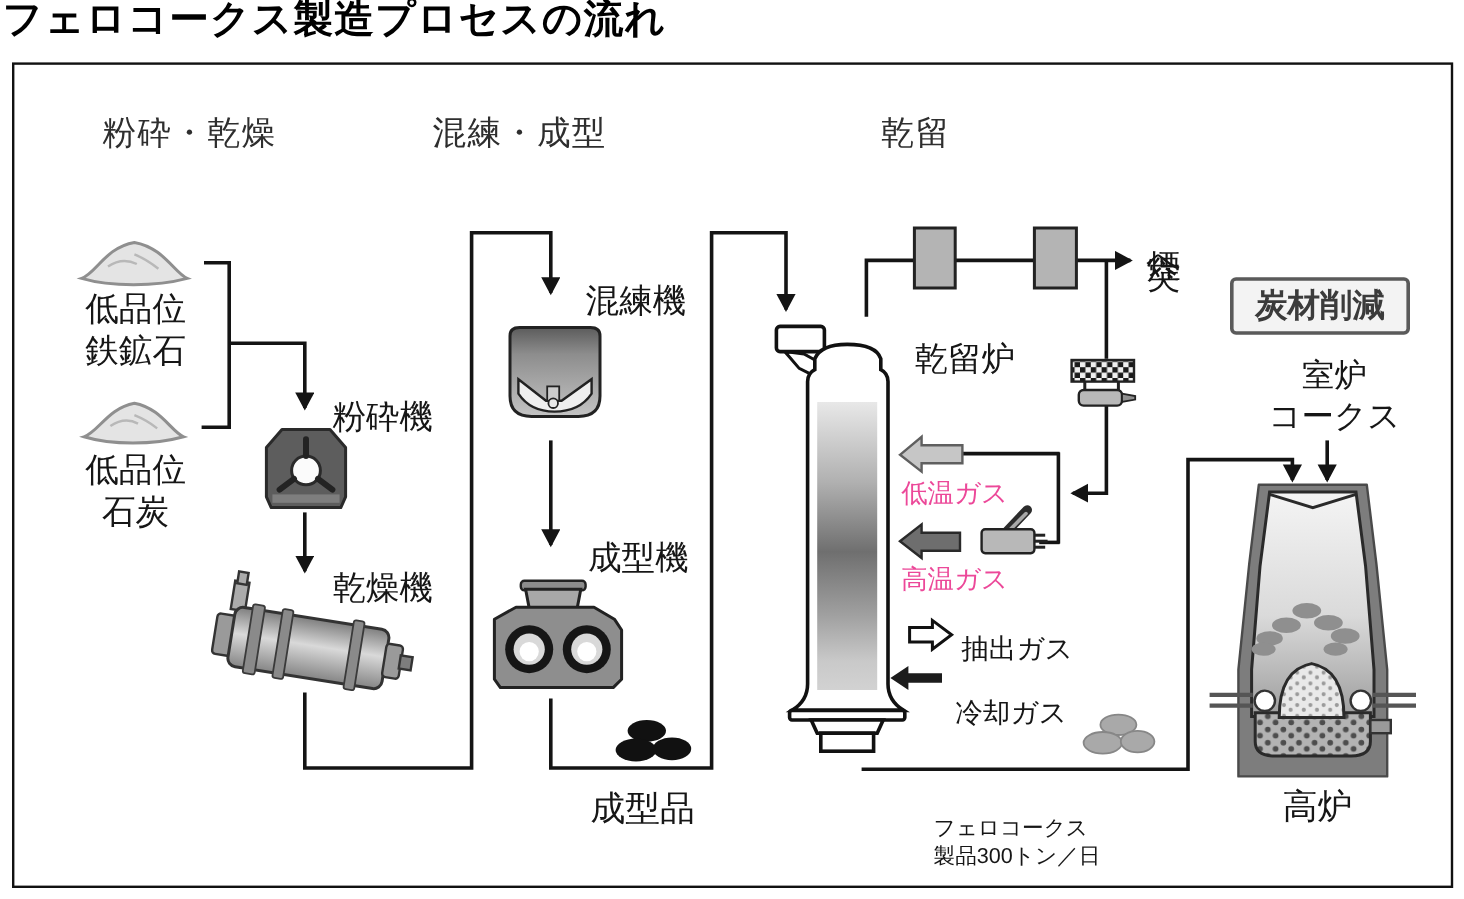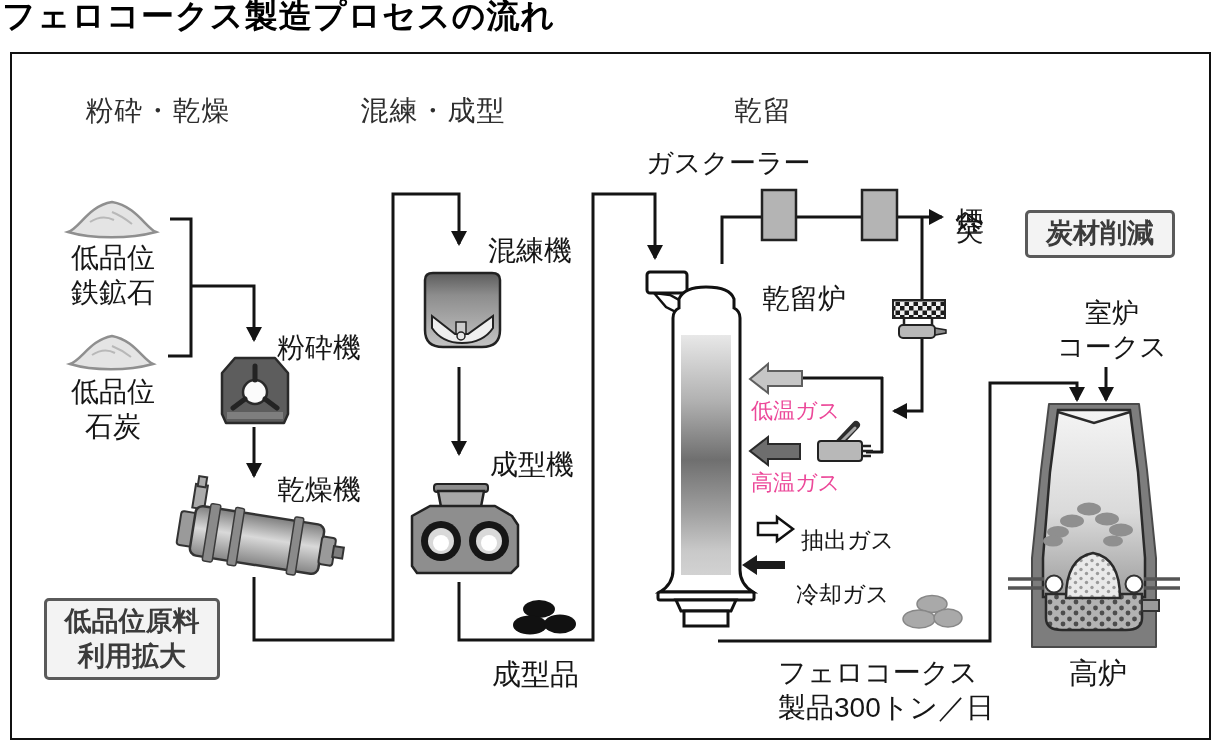--- a/index.html
+++ b/index.html
@@ -228,31 +228,28 @@
 鉄鉱石</div>
   <div class="lbl big ctr" style="left:54px;top:374px;width:118px">低品位
 石炭</div>
 
   <div class="lbl big" style="left:277px;top:330px">粉砕機</div>
   <div class="lbl big" style="left:277px;top:472px">乾燥機</div>
   <div class="lbl big" style="left:488px;top:233px">混練機</div>
   <div class="lbl big" style="left:490px;top:447px">成型機</div>
   <div class="lbl big" style="left:492px;top:656px;font-size:29px">成型品</div>
 
-  <div class="lbl big" style="left:646px;top:146px;font-size:27px">ガスクーラー</div>
   <div class="lbl big vtext" style="left:952px;top:186px;height:120px;font-size:28px">煙突へ</div>
   <div class="lbl big" style="left:762px;top:281px">乾留炉</div>
   <div class="lbl sm" style="left:751px;top:397px">低温ガス</div>
   <div class="lbl sm" style="left:751px;top:469px">高温ガス</div>
   <div class="lbl md" style="left:801px;top:514px">抽出ガス</div>
   <div class="lbl md" style="left:796px;top:568px">冷却ガス</div>
-  <div class="lbl" style="left:778px;top:655px;font-size:28px;color:#161616">フェロコークス
+  <div class="lbl" style="left:778px;top:679px;font-size:18px;color:#161616">フェロコークス
 製品300トン／日</div>
 
   <div class="lbl big ctr" style="left:1046px;top:296px;width:132px;font-size:27px">室炉
 コークス</div>
   <div class="lbl big ctr" style="left:1060px;top:655px;width:76px;font-size:29px">高炉</div>
 
-  <div class="callout" style="left:44px;top:598px;width:170px;height:76px;font-size:27px">低品位原料
-利用拡大</div>
-  <div class="callout" style="left:1025px;top:210px;width:144px;height:42px;font-size:27px">炭材削減</div>
+  <div class="callout" style="left:1025px;top:231px;width:144px;height:42px;font-size:27px">炭材削減</div>
 
 </div>
 
 </body></html>

